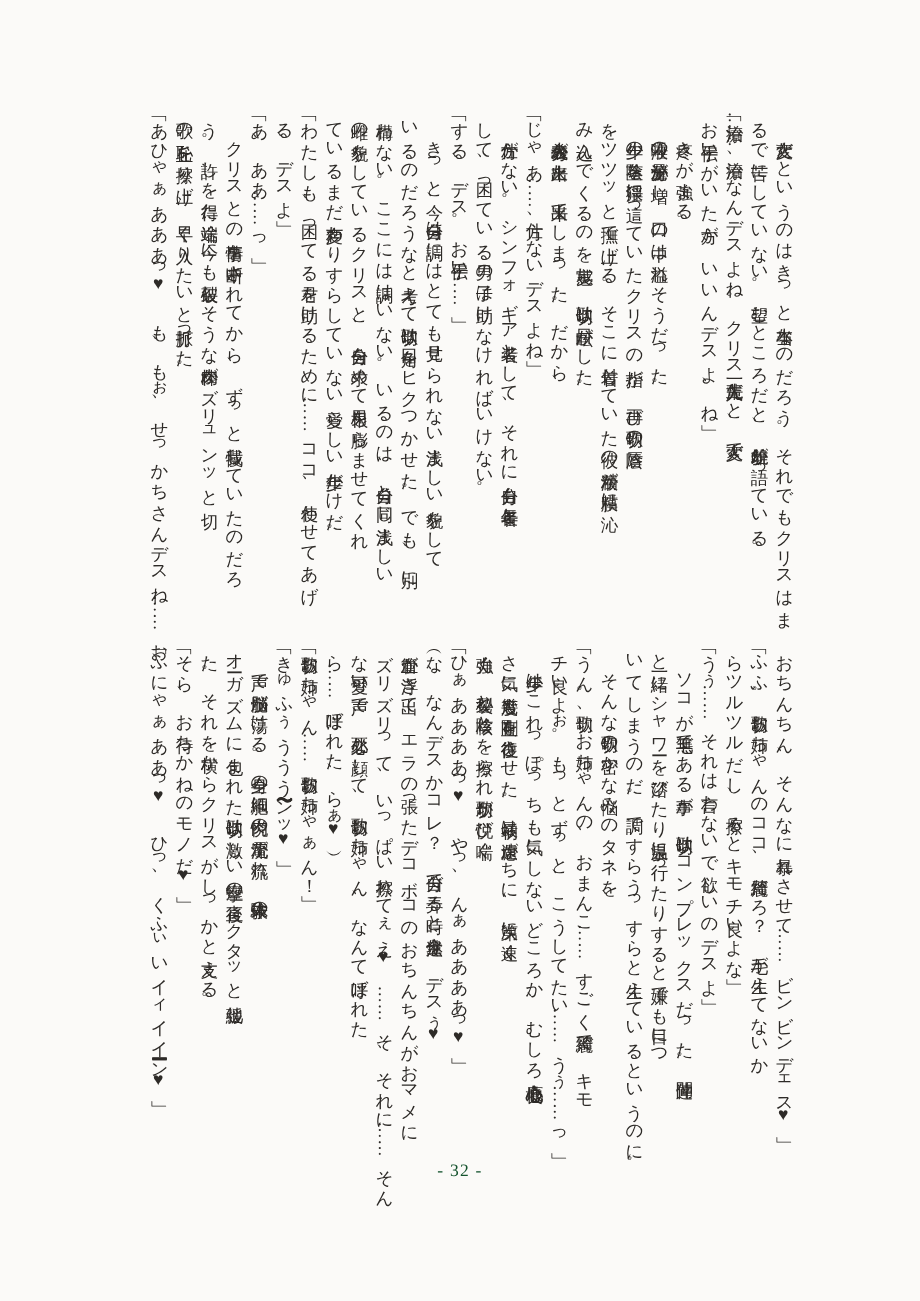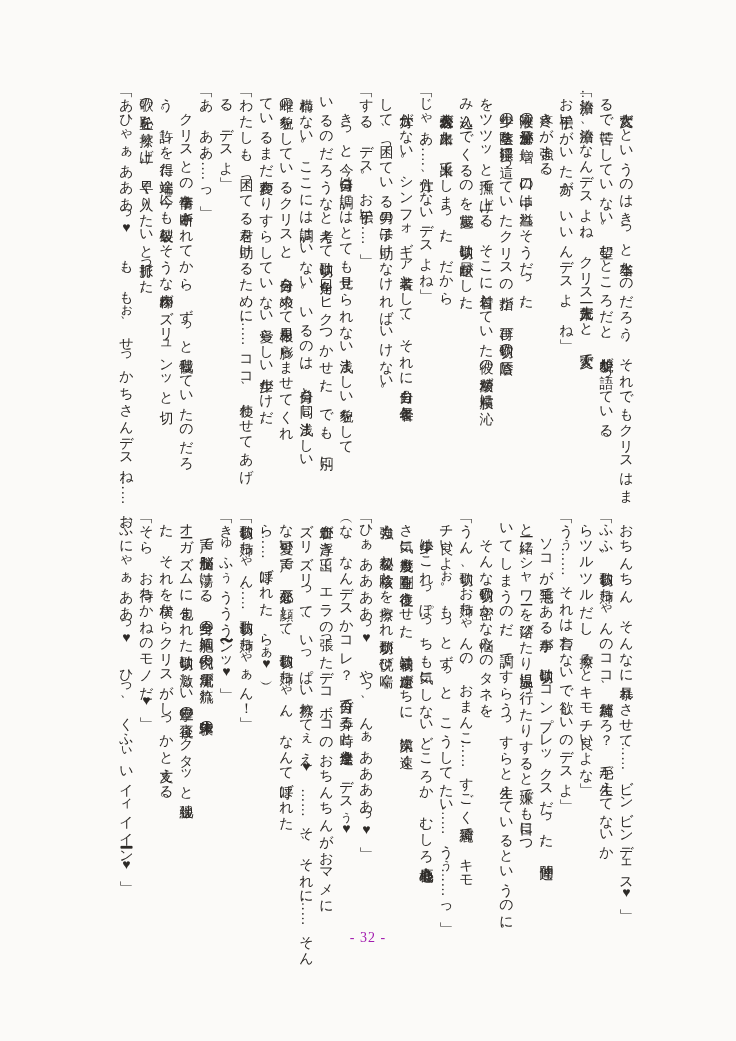--- a/index.html
+++ b/index.html
@@ -35,21 +35,21 @@
     height: 100%;
   }
   .pagenum {
     position: absolute;
     top: 930px;
     left: 0;
     width: 736px;
     text-align: center;
     font-size: 14px;
     letter-spacing: 1px;
-    color: #a21caf;
+    color: #14532d;
   }
 </style>
 </head>
 <body>
 
 <div class="page">
 
   <div class="stage stage-top">
       <div class="tcol">　大変だというのはきっと本当なのだろう。それでもクリスはま</div>
       <div class="tcol">るで苦にしていない。望むところだと、雌貌が語っている。</div>

